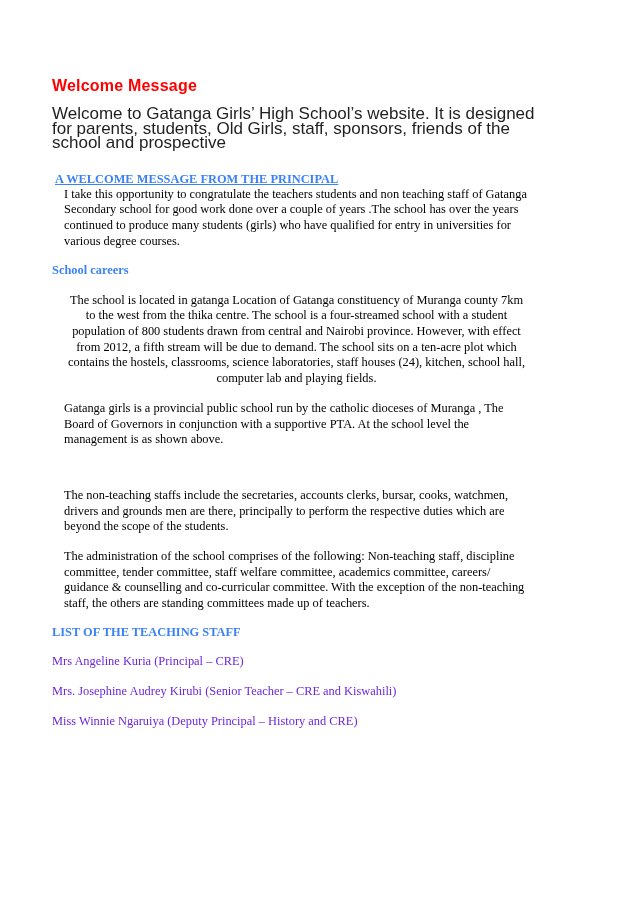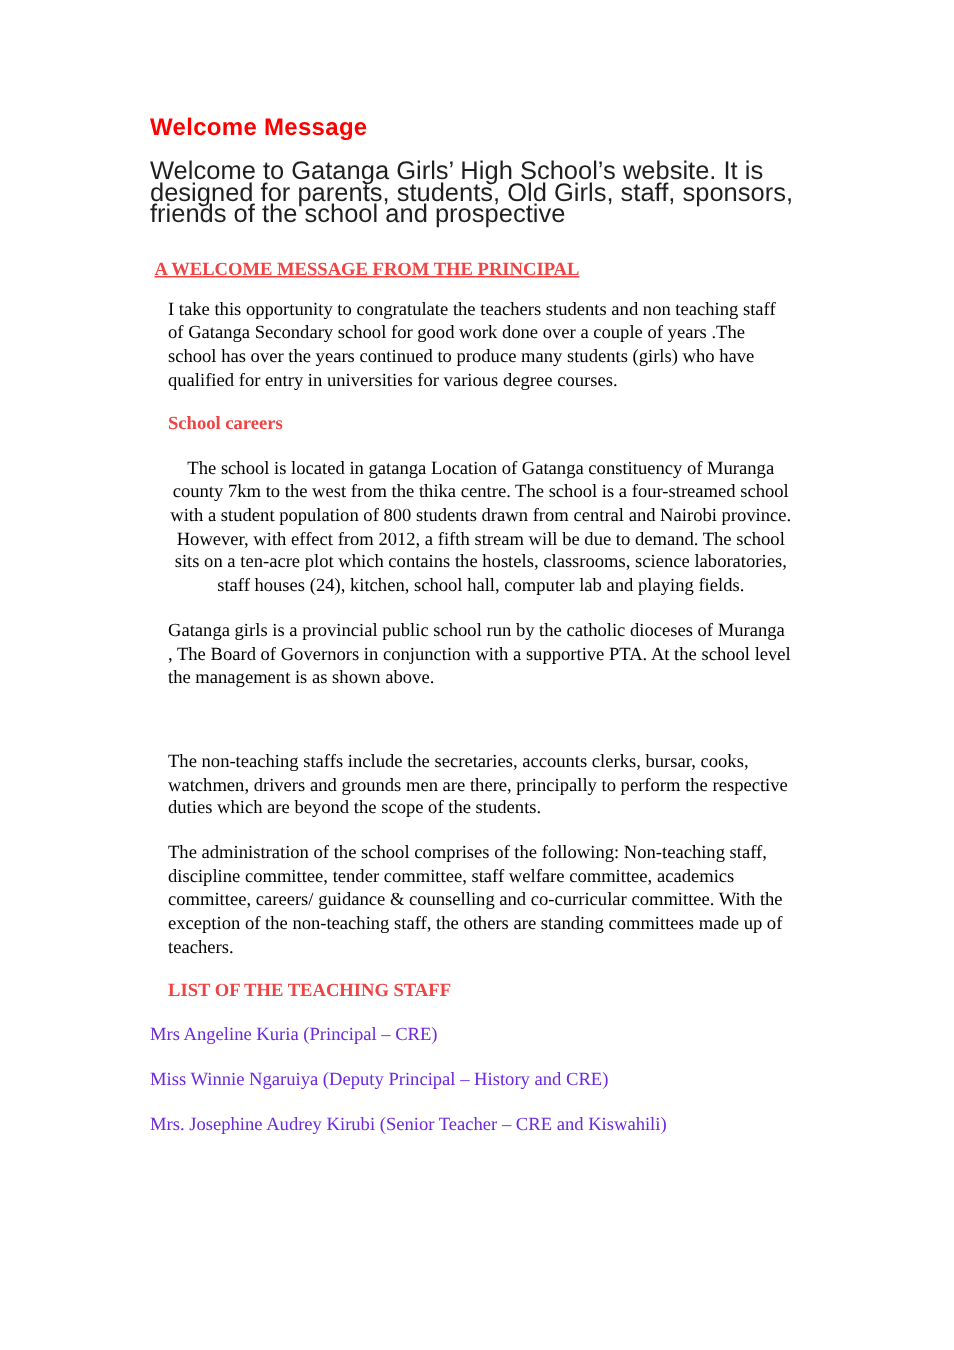--- a/index.html
+++ b/index.html
@@ -6,21 +6,21 @@
     margin: 0;
     padding: 0;
     background: #ffffff;
   }
   .page {
     position: relative;
     width: 636px;
     height: 900px;
     background: #ffffff;
     box-sizing: border-box;
-    padding: 77px 95px 0 100px;
+    padding: 77px 95px 0 52px;
     overflow: hidden;
     font-family: "Liberation Serif", serif;
     color: #000000;
   }
   .title {
     margin: 0;
     font-family: "Liberation Sans", sans-serif;
     font-size: 16px;
     line-height: 17px;
     font-weight: bold;
@@ -28,26 +28,26 @@
     letter-spacing: 0.2px;
   }
   .intro {
     margin: 13px 0 0 0;
     font-family: "Liberation Sans", sans-serif;
     font-size: 17px;
     line-height: 14.6px;
     color: #1f1f1f;
   }
   .serif-heading {
-    margin: 12px;
+    margin: 0;
     font-family: "Liberation Serif", serif;
     font-size: 12.4px;
     line-height: 16px;
     font-weight: bold;
-    color: #ef4444;
+    color: #3b82f6;
   }
   .underlined {
     text-decoration: underline;
     margin-top: 20px;
     margin-left: 3px;
   }
   .body-para {
     margin: 12px;
     font-family: "Liberation Serif", serif;
     font-size: 12.4px;
@@ -98,17 +98,17 @@
 
 
   <p class="body-para p-nonteaching">The non-teaching staffs include the secretaries, accounts clerks, bursar, cooks, watchmen, drivers and grounds men are there, principally to perform the respective duties which are beyond the scope of the students.</p>
 
   <p class="body-para p-admin">The administration of the school comprises of the following: Non-teaching staff, discipline committee, tender committee, staff welfare committee, academics committee, careers/ guidance &amp; counselling and co-curricular committee.  With the exception of the non-teaching staff, the others are standing committees made up of teachers.</p>
 
   <h3 class="serif-heading h-stafflist">LIST OF THE TEACHING STAFF</h3>
 
   <ul class="staff-list">
     <li>Mrs Angeline Kuria (Principal – CRE)</li>
+    <li>Mrs. Josephine Audrey Kirubi (Senior Teacher – CRE and Kiswahili)</li>
     <li>Miss Winnie Ngaruiya  (Deputy Principal – History and CRE)</li>
-    <li>Mrs. Josephine Audrey Kirubi (Senior Teacher – CRE and Kiswahili)</li>
   </ul>
 
 </div>
 
 </body></html>

